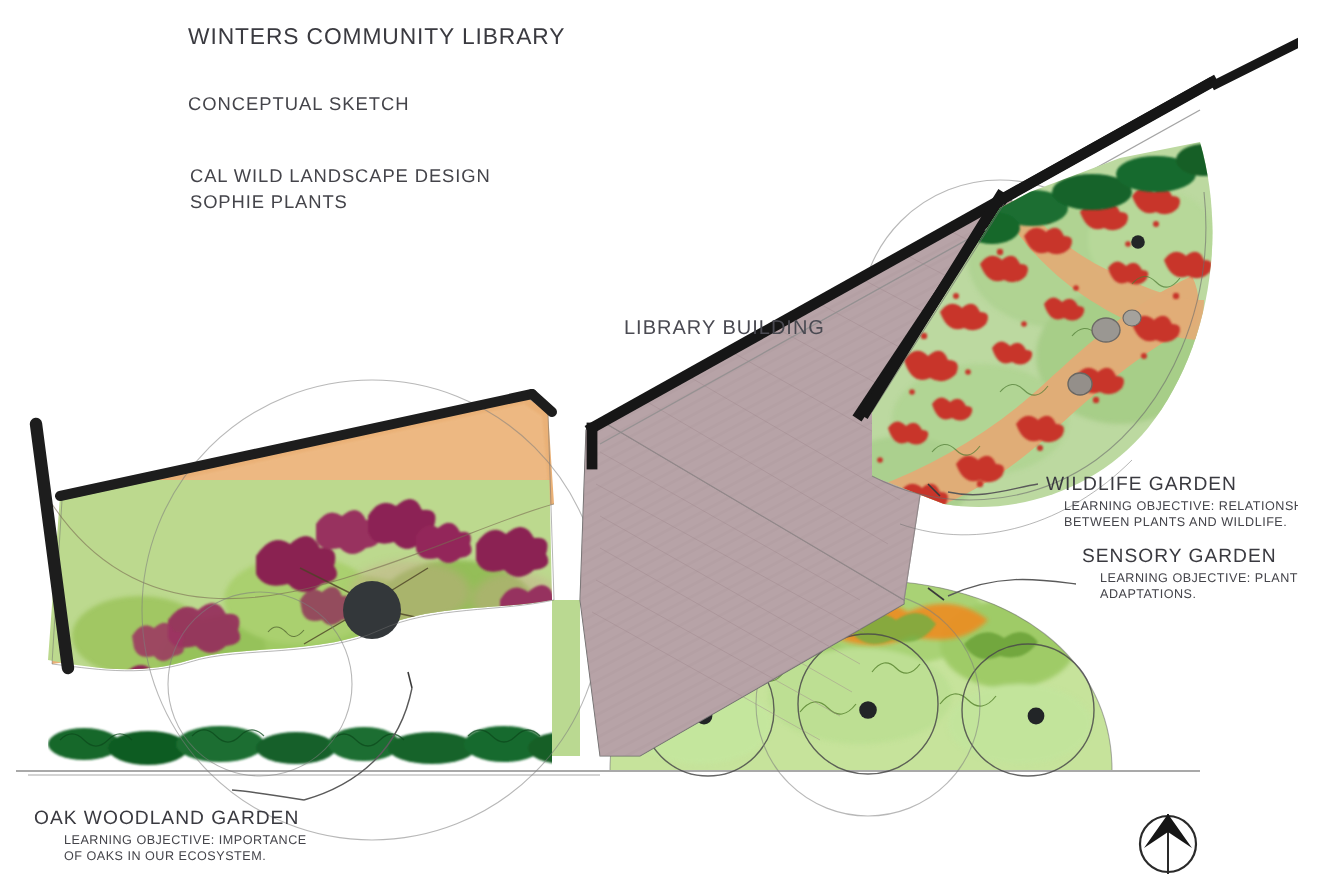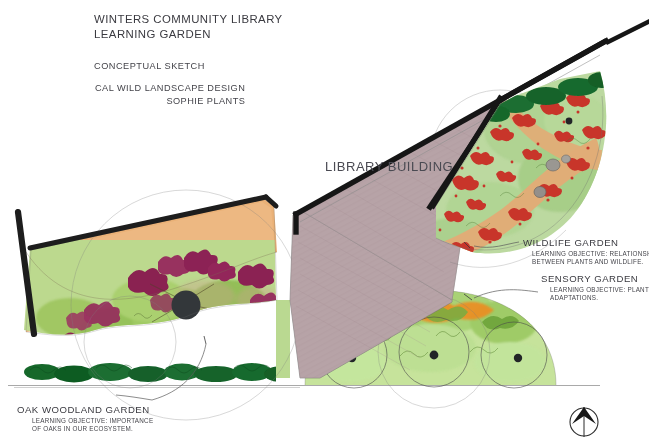--- a/index.html
+++ b/index.html
@@ -47,26 +47,25 @@
     white-space: nowrap;
   }
 
   #credit-block { left: 95px; top: 82px; }
   .credit-line {
     font-size: 9.2px;
     letter-spacing: 0.45px;
     line-height: 12.5px;
     color: #44444a;
     white-space: nowrap;
-    text-align: right;
   }
 
   #building-label {
-    left: 325px; top: 159px;
-    font-size: 13px;
+    left: 312px; top: 159px;
+    font-size: 10px;
     letter-spacing: 0.5px;
     color: #4a4a52;
     white-space: nowrap;
   }
 
   .callout-head {
     font-size: 9.6px;
     letter-spacing: 0.5px;
     color: #3a3a40;
     white-space: nowrap;
@@ -429,21 +428,20 @@
     <g transform="translate(584,422)">
       <circle cx="0" cy="0" r="14" fill="none" stroke="#2a2a2a" stroke-width="1.1"></circle>
       <line x1="0" y1="-15" x2="0" y2="15" stroke="#2a2a2a" stroke-width="1"></line>
       <path d="M-12,2 L0,-15 L12,2 L0,-6 Z" fill="#161616"></path>
     </g>
 
   </svg>
 
   <div class="txt" id="title-block">
     <div class="title-line">WINTERS COMMUNITY LIBRARY</div>
-    <div class="title-line">LEARNING GARDEN</div>
     <div class="subtitle-line">CONCEPTUAL SKETCH</div>
   </div>
 
   <div class="txt" id="credit-block">
     <div class="credit-line">CAL WILD LANDSCAPE DESIGN</div>
     <div class="credit-line">SOPHIE PLANTS</div>
   </div>
 
   <div class="txt" id="building-label">LIBRARY BUILDING</div>
 

